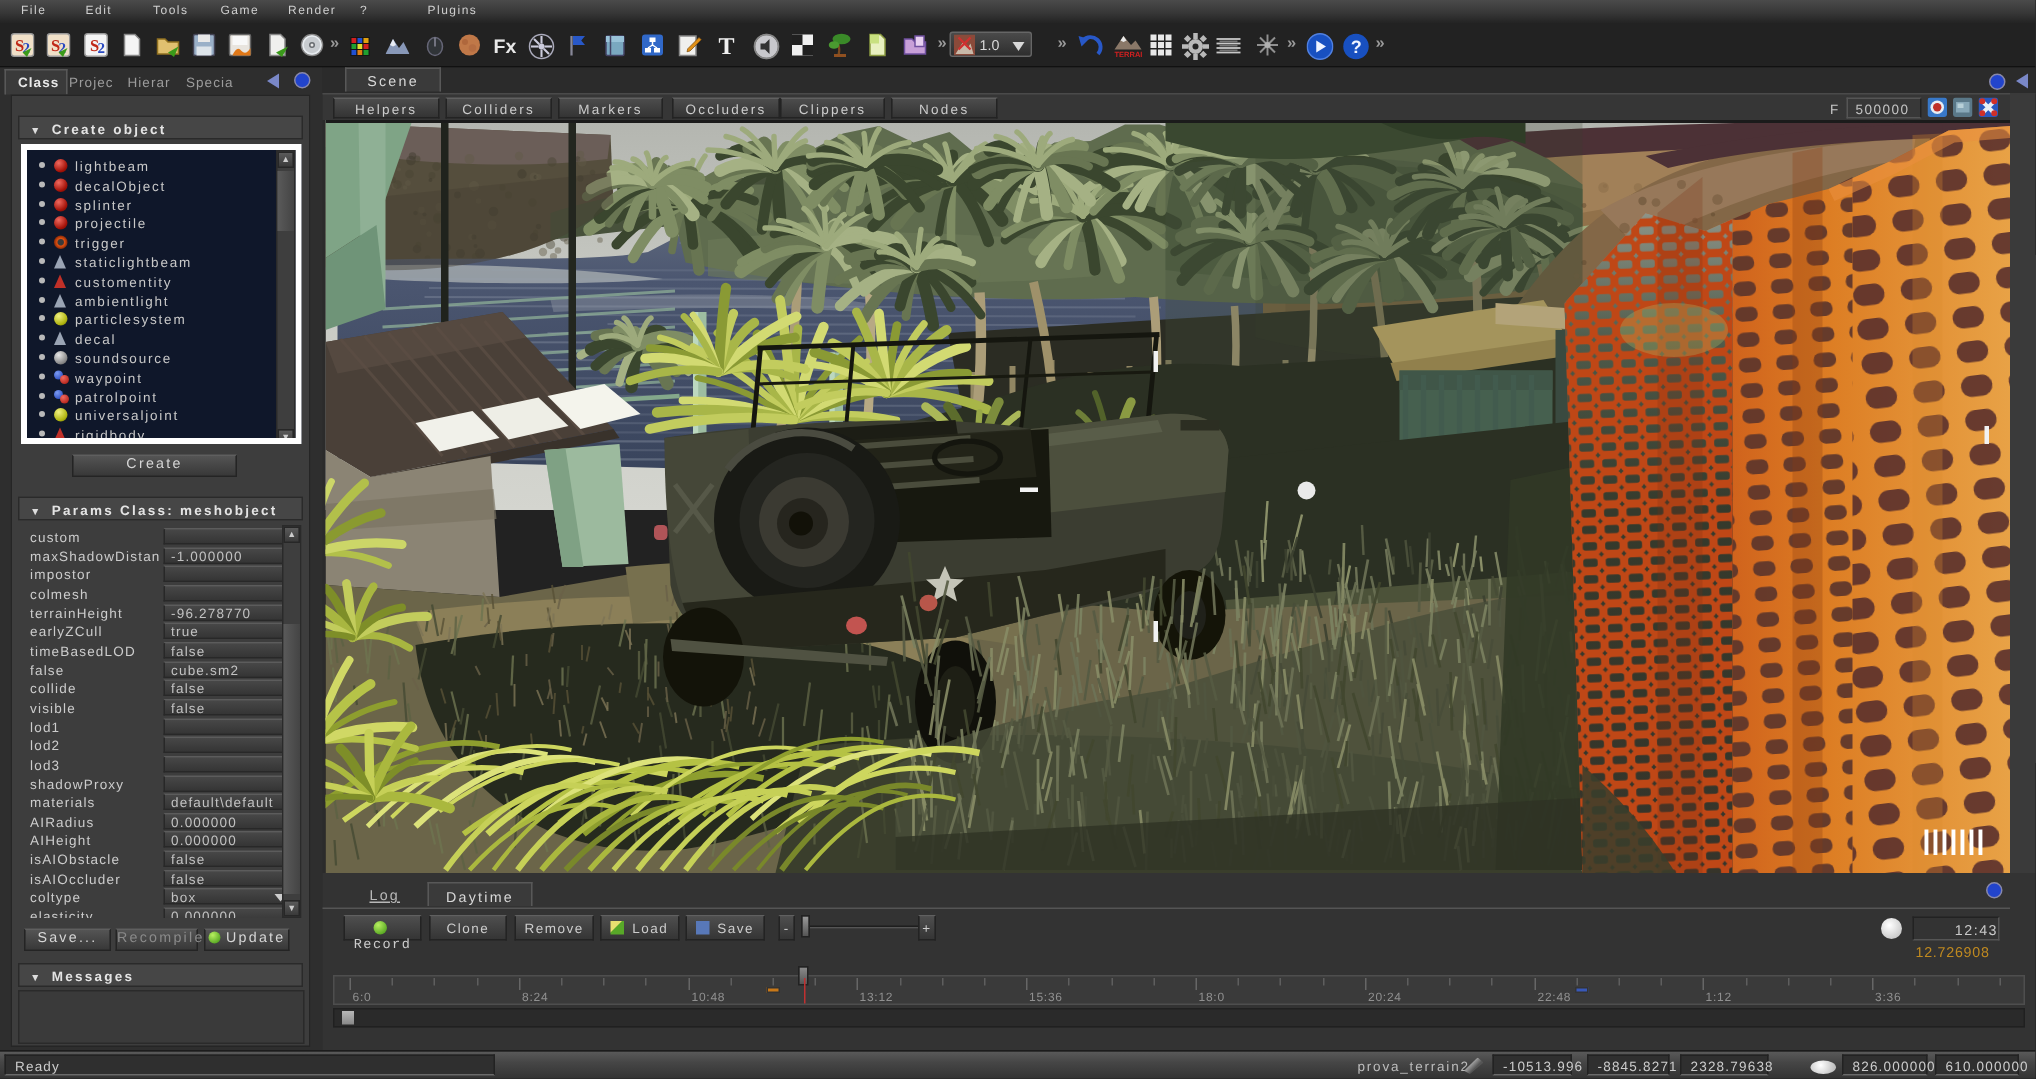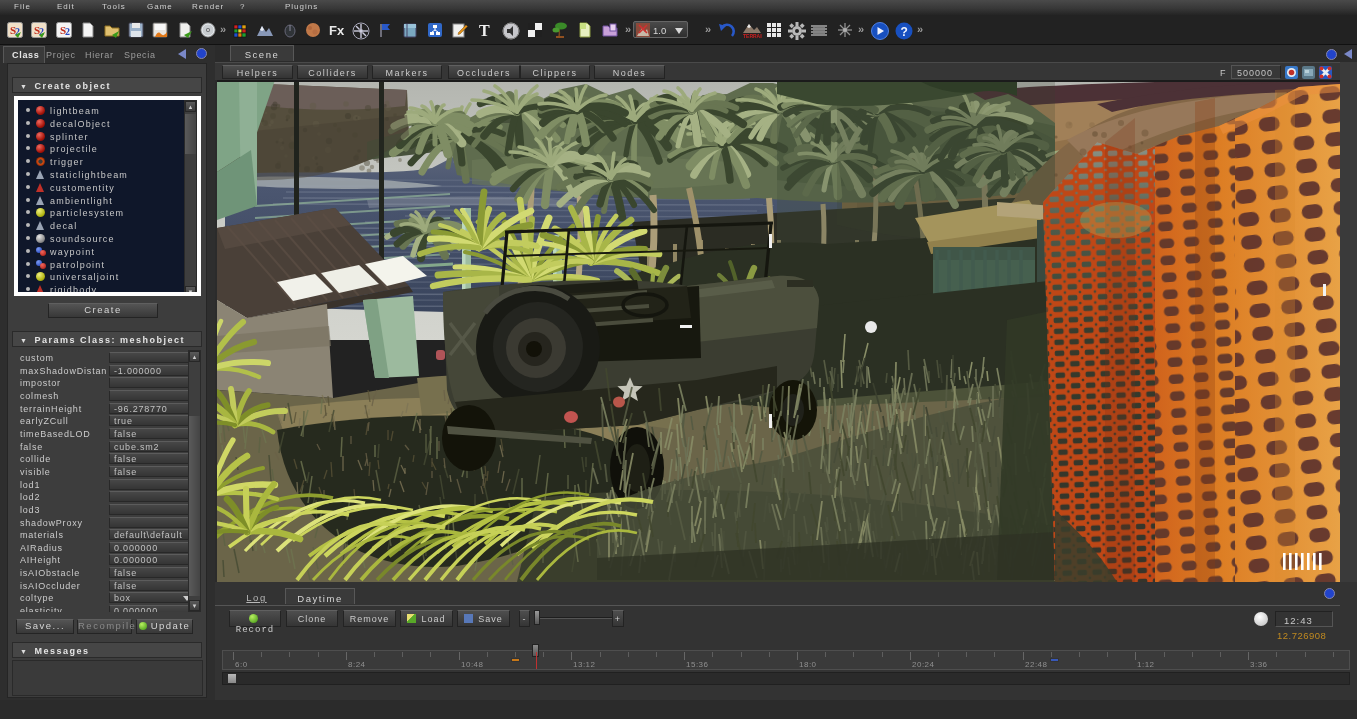--- a/index.html
+++ b/index.html
@@ -2484,21 +2484,21 @@
     <div class="bbtn" style="left:71px;  width:52px;">Clone</div>
     <div class="bbtn" style="left:128px; width:53px;">Remove</div>
     <div class="bbtn" style="left:185px; width:53px;"><span style="display:inline-block;width:9px;height:9px;background:linear-gradient(135deg,#e8e070 40%,#58a828 45%);vertical-align:-1px;margin-right:5px;"></span>Load</div>
     <div class="bbtn" style="left:242px; width:53px;"><span style="display:inline-block;width:9px;height:9px;background:#5878b8;vertical-align:-1px;margin-right:5px;"></span>Save</div>
     <div class="bbtn" style="left:304px; width:11px;">-</div>
     <div style="position:absolute; left:324px; top:35px; width:73px; height:2px; background:#1e1e1e; border-bottom:1px solid #555;"></div>
     <div style="position:absolute; left:319px; top:28px; width:6px; height:15px; background:linear-gradient(#999,#555); border:1px solid #222;"></div>
     <div class="bbtn" style="left:397px; width:12px;">+</div>
     <div style="position:absolute; right:22px; top:6px; width:11px; height:11px; border-radius:50%; background:#2244cc; border:1px solid #88a;"></div>
     <div style="position:absolute; left:1039px; top:30px; width:14px; height:14px; border-radius:50%; background:radial-gradient(circle at 40% 35%, #ffffff, #b8b8b8);"></div>
-    <div style="position:absolute; left:1060px; top:29px; width:58px; height:16px; background:#333; border:1px solid #555; border-left-color:#222; border-top-color:#222; color:#c8c8c8; font-size:9.5px; letter-spacing:1px; padding:3px 0 0 8px;">12:43</div>
+    <div style="position:absolute; left:1060px; top:29px; width:58px; height:16px; background:#333; border:1px solid #555; border-left-color:#222; border-top-color:#222; color:#c8c8c8; font-size:9.5px; letter-spacing:1px; padding:3px 0 0 8px;text-align:right;">12:43</div>
     <div style="position:absolute; left:1062px; top:48px; color:#c08a20; font-size:9.5px; letter-spacing:0.5px;">12.726908</div>
     <div id="timeline">
         <div class="tick" style="left:10px; height:8px; background:#666;"></div>
         <div class="tlab" style="left:12px">6:0</div>
         <div class="tick" style="left:38px"></div>
         <div class="tick" style="left:66px"></div>
         <div class="tick" style="left:95px"></div>
         <div class="tick" style="left:123px; height:8px; background:#666;"></div>
         <div class="tlab" style="left:125px">8:24</div>
         <div class="tick" style="left:151px"></div>
@@ -2547,14 +2547,25 @@
         <div style="position:absolute; left:288px; top:7px; width:9px; height:4px; background:#c87818; border:1px solid #333;"></div>
         <div style="position:absolute; left:827px; top:7px; width:9px; height:4px; background:#3858b8; border:1px solid #333;"></div>
       </div>
     <div style="position:absolute; left:317px; top:62px; width:7px; height:13px; background:linear-gradient(#8a8a8a,#555); border:1px solid #222;"></div>
     <div style="position:absolute; left:321px; top:70px; width:1px; height:17px; background:#c03030;"></div>
     <div id="bscroll">
         <div style="position:absolute; left:5px; top:1px; width:8px; height:9px; background:linear-gradient(#b8b8b8,#888);"></div>
       </div>
   </div>
 
+  <div id="statusbar" class="abs">
+    <div class="sbox" style="left:3px; width:327px;">Ready</div>
+    <div style="position:absolute; left:905px; top:5px; color:#bcbcbc; font-size:9px; letter-spacing:1.2px;">prova_terrain2</div>
+    <div style="position:absolute; left:976px; top:4px; width:13px; height:11px; background:linear-gradient(135deg,#ddd 20%,#555 60%); clip-path:polygon(0 80%, 70% 0, 100% 30%, 30% 100%);"></div>
+    <div class="sbox" style="left:995px;  width:53px;">-10513.996</div>
+    <div class="sbox" style="left:1058px; width:55px;">-8845.8271</div>
+    <div class="sbox" style="left:1120px; width:59px;">2328.79638</div>
+    <div style="position:absolute; left:1207px; top:6px; width:17px; height:9px; border-radius:50%; background:radial-gradient(circle at 40% 35%, #ffffff, #b0b0b0);"></div>
+    <div class="sbox" style="left:1228px; width:57px;">826.000000</div>
+    <div class="sbox" style="left:1290px; width:56px;">610.000000</div>
+  </div>
 
 </div>
 
 </body></html>

